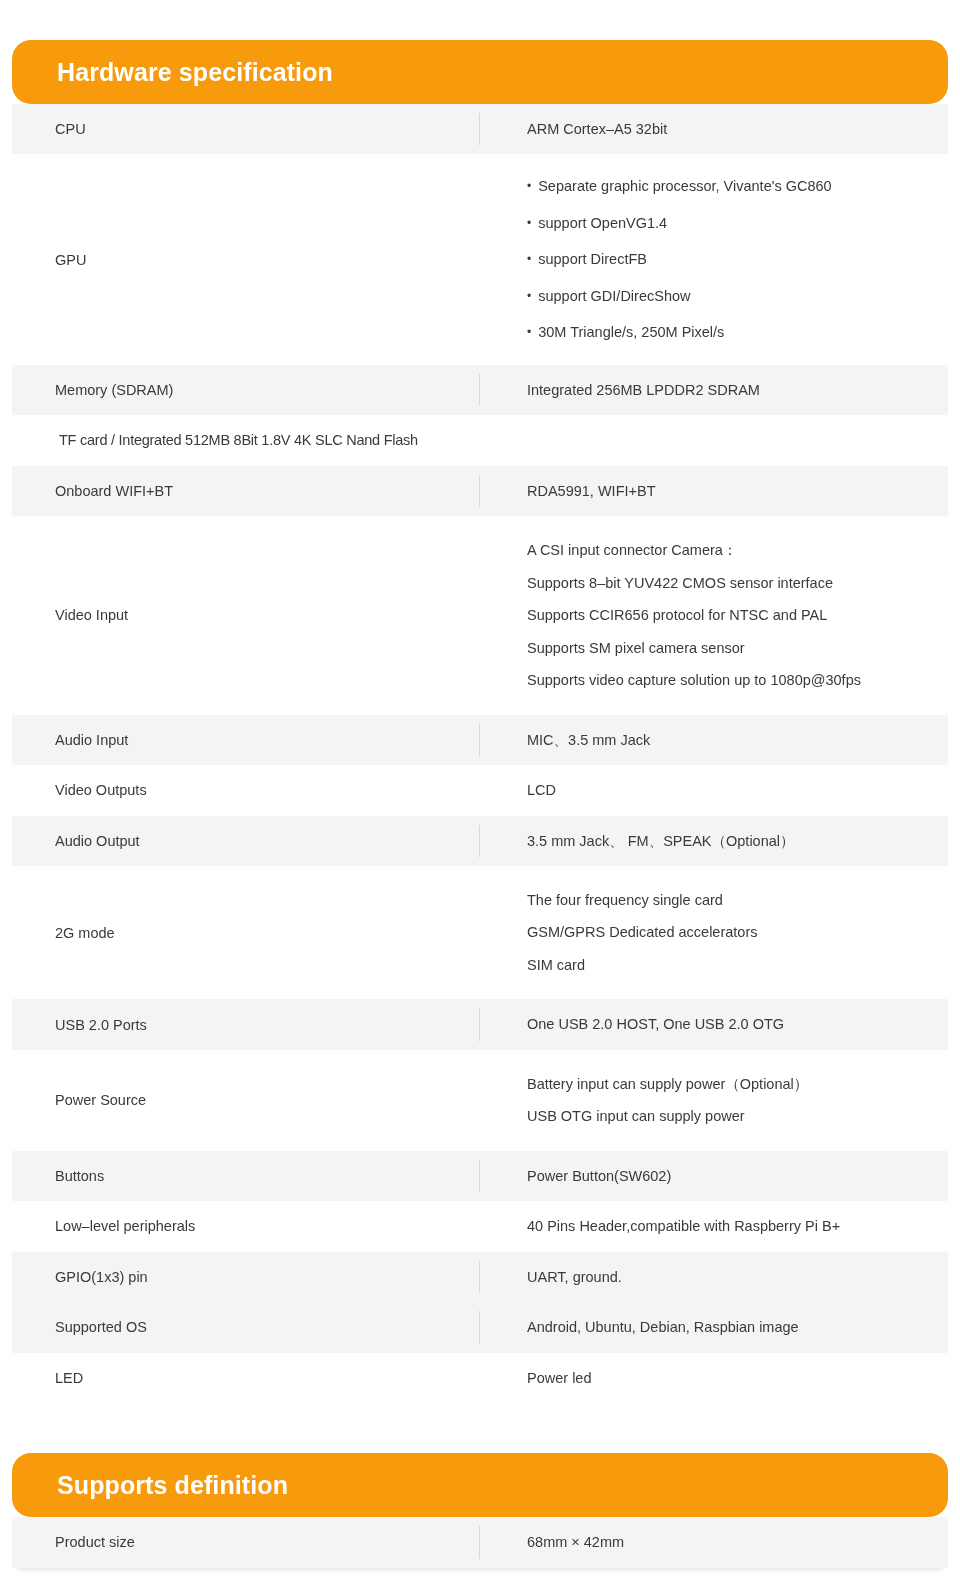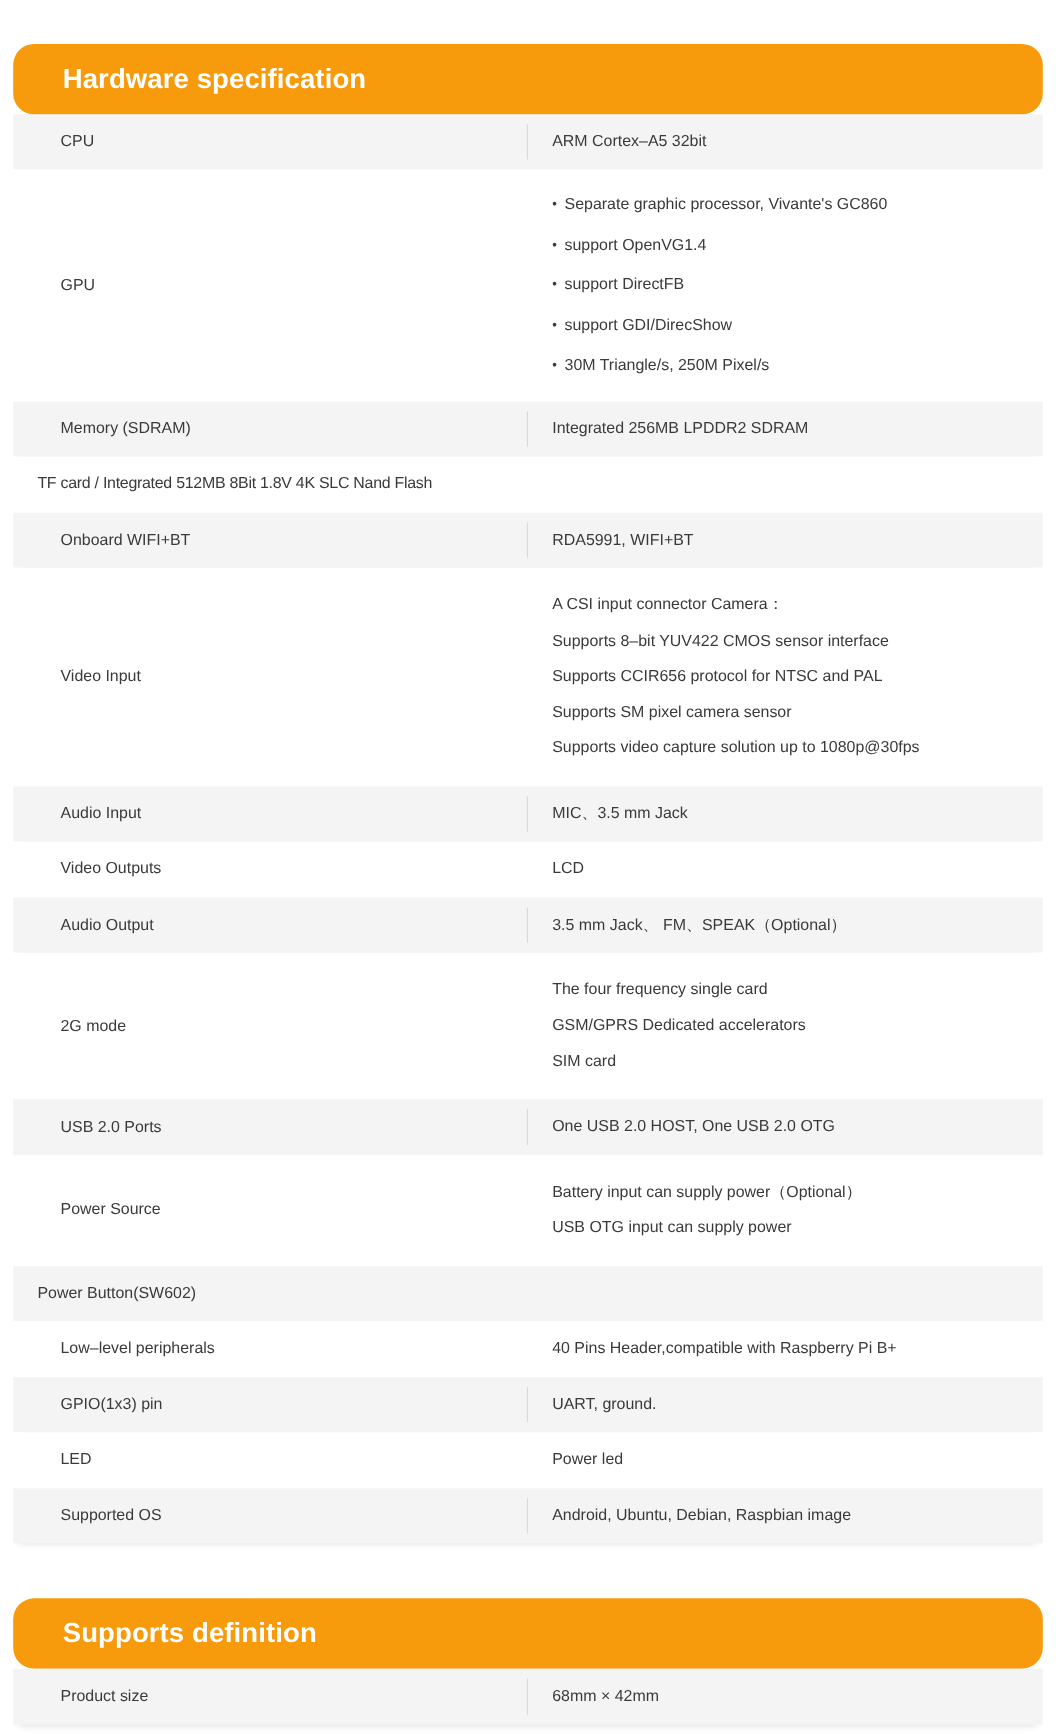--- a/index.html
+++ b/index.html
@@ -78,21 +78,21 @@
   }
   .cell-value {
     flex: 1 1 auto;
     padding: 14px 14px 14px 22px;
     font-size: 14.5px;
     color: #3a3a3a;
     display: flex;
     flex-direction: column;
     justify-content: center;
   }
-  .cell-value .vline { line-height: 1.55; white-space: nowrap; }
+  .cell-value .vline { line-height: 1.55; white-space: nowrap; margin-left: 25px; }
   .cell-value .vline.tight { letter-spacing: -0.25px; }
   .cell-value.multiline { padding-top: 18px; padding-bottom: 18px; }
   .cell-value.multiline .vline { padding: 5px 0; }
   .cell-value.bullets .vline { padding: 7px 0; }
   .cell-value.bullets .vline::before {
     content: "\2022";
     padding-right: 7px;
     font-size: 12px;
     position: relative;
     top: -1px;
@@ -186,46 +186,47 @@
             </div>
           </div>
           <div class="row plain">
             <div class="cell-label">Power Source</div>
             <div class="cell-value multiline">
               <div class="vline">Battery input can supply power（Optional）</div>
               <div class="vline">USB OTG input can supply power</div>
             </div>
           </div>
           <div class="row shaded">
+            <div class="cell-label">Buttons</div>
             <div class="cell-value">
               <div class="vline">Power Button(SW602)</div>
             </div>
           </div>
           <div class="row plain">
             <div class="cell-label">Low–level peripherals</div>
             <div class="cell-value">
               <div class="vline">40 Pins Header,compatible with Raspberry Pi B+</div>
             </div>
           </div>
           <div class="row shaded">
             <div class="cell-label">GPIO(1x3) pin</div>
             <div class="cell-value">
               <div class="vline">UART, ground.</div>
             </div>
           </div>
+          <div class="row shaded">
+            <div class="cell-label">Supported OS</div>
+            <div class="cell-value">
+              <div class="vline">Android, Ubuntu, Debian, Raspbian image</div>
+            </div>
+          </div>
           <div class="row plain">
             <div class="cell-label">LED</div>
             <div class="cell-value">
               <div class="vline">Power led</div>
-            </div>
-          </div>
-          <div class="row shaded">
-            <div class="cell-label">Supported OS</div>
-            <div class="cell-value">
-              <div class="vline">Android, Ubuntu, Debian, Raspbian image</div>
             </div>
           </div>
         </div>
       </div>
       <div class="gap"></div>
       <div class="section">
         <div class="section-header">
           <div class="section-header-title">Supports definition</div>
         </div>
         <div class="spec-table">

